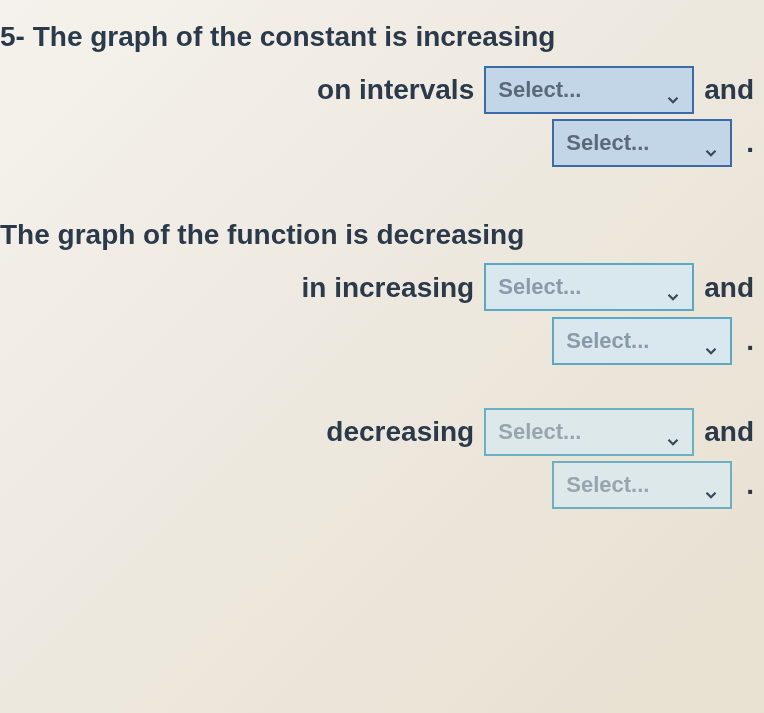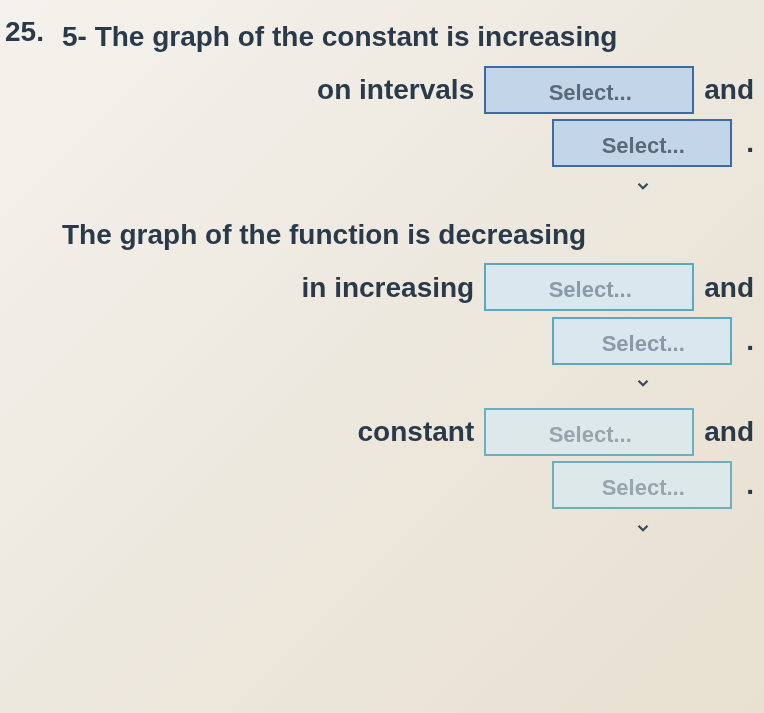--- a/index.html
+++ b/index.html
@@ -52,21 +52,20 @@
       align-items: center;
       justify-content: space-between;
       border: 2px solid;
       padding: 4px 10px 4px 12px;
       margin: 0 10px;
       font-size: 22px;
       font-weight: 600;
       cursor: pointer;
       min-width: 210px;
       height: 48px;
-      flex-direction: column;
     }
     .select-box.variant-dark {
       background: #c2d6e8;
       border-color: #3a6aa8;
       color: #5a6a7a;
     }
     .select-box.variant-light {
       background: #d8e8ee;
       border-color: #5aa8c2;
       color: #8a9aa8;
@@ -98,21 +97,20 @@
     }
     .indent {
       padding-left: 0;
       justify-content: flex-end;
     }
   </style>
 </head>
 <body>
 
 <div class="question-container">
-  <div class="question-number">25.</div>
   <div class="question-body">
 
     <div class="section">
       <div class="line">
         <span class="text-span">5-</span>
         <span>&nbsp;</span>
         <span class="text-span">The graph of the constant is increasing</span>
       </div>
       <div class="line indent">
         <span class="text-span">on intervals</span>
@@ -163,21 +161,21 @@
                 <polyline points="6 9 12 15 18 9"></polyline>
               </svg>
           </span>
         </div>
         <span class="period">.</span>
       </div>
     </div>
 
     <div class="section" style="margin-bottom:0;">
       <div class="line indent">
-        <span class="text-span">constant</span>
+        <span class="text-span">decreasing</span>
         <div class="select-box variant-fade">
           <span class="select-label">Select...</span>
           <span class="chevron">
             <svg viewBox="0 0 24 24" fill="none" stroke="#3a4a5a" stroke-width="3">
                 <polyline points="6 9 12 15 18 9"></polyline>
               </svg>
           </span>
         </div>
         <span class="text-span">and</span>
       </div>

